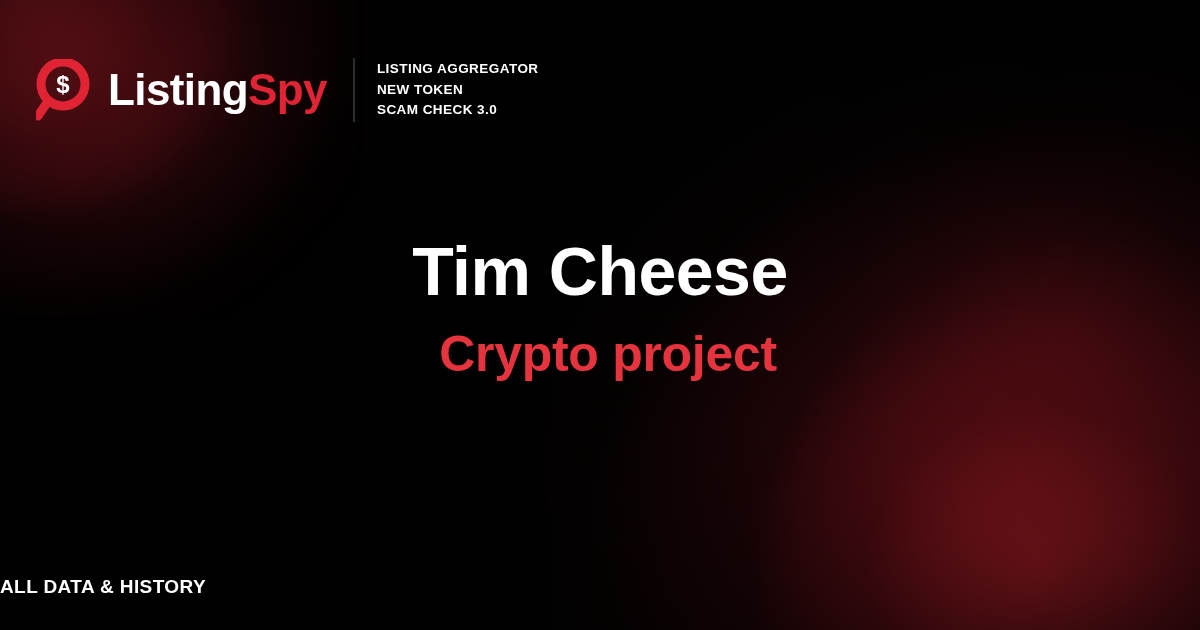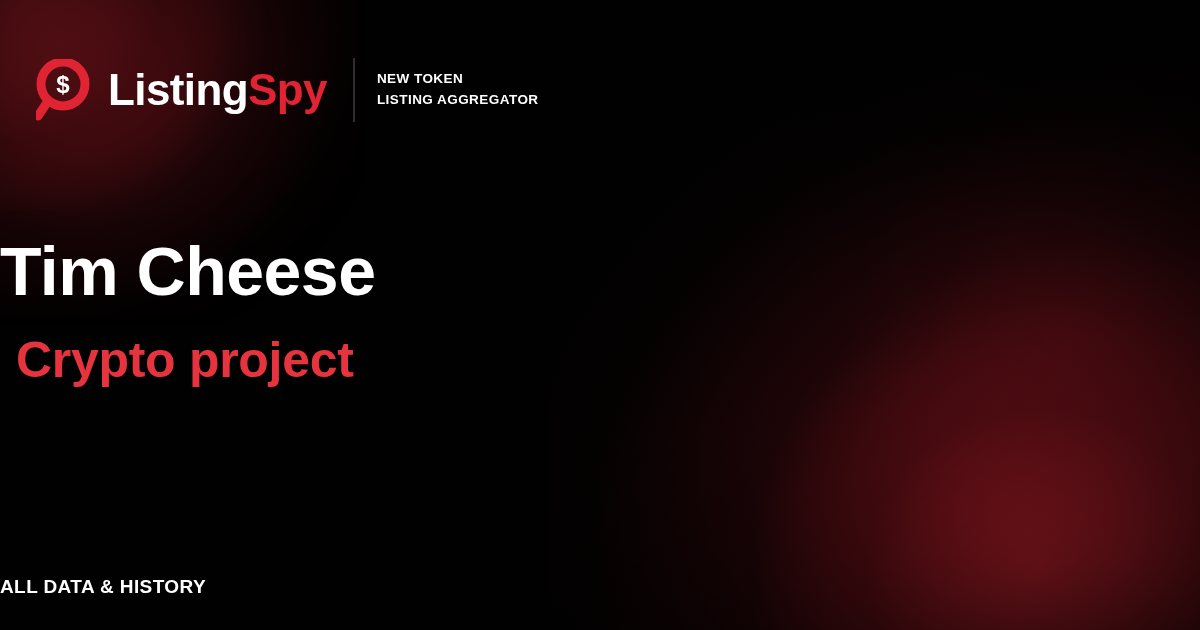--- a/index.html
+++ b/index.html
@@ -130,37 +130,37 @@
     line-height: 1.55;
     text-transform: uppercase;
   }
 
   
   .center {
     position: absolute;
     left: 0;
     right: 0;
     top: 236px;
-    text-align: left;
+    text-align: center;
   }
   .title {
     color: #ffffff;
     font-size: 68px;
     font-weight: bold;
     letter-spacing: -0.5px;
     line-height: 1.04;
     margin: 0;
   }
   .subtitle {
     color: #e6343f;
     font-size: 50px;
     font-weight: bold;
     letter-spacing: -0.3px;
     line-height: 1.1;
-    margin: 26px 0 0 0;
+    margin: 20px 0 0 0;
     padding-left: 16px;
   }
 
   
   .footer {
     position: absolute;
     left: 0;
     right: 0;
     bottom: 32px;
     color: #ffffff;
@@ -191,22 +191,23 @@
       </svg>
     </div>
 
     <div class="logo-word">
       <span>Listing</span><span class="accent">Spy</span>
     </div>
 
     <div class="logo-divider"></div>
 
     <div class="tagline">
+      <div>LISTING AGGREGATOR</div>
       <div>NEW TOKEN</div>
-      <div>LISTING AGGREGATOR</div>
+      <div>SCAM CHECK 3.0</div>
     </div>
 
   </div>
 
   <div class="center">
     <h1 class="title">Tim Cheese</h1>
     <h2 class="subtitle">Crypto project</h2>
   </div>
 
   <div class="footer">ALL DATA &amp; HISTORY</div>

